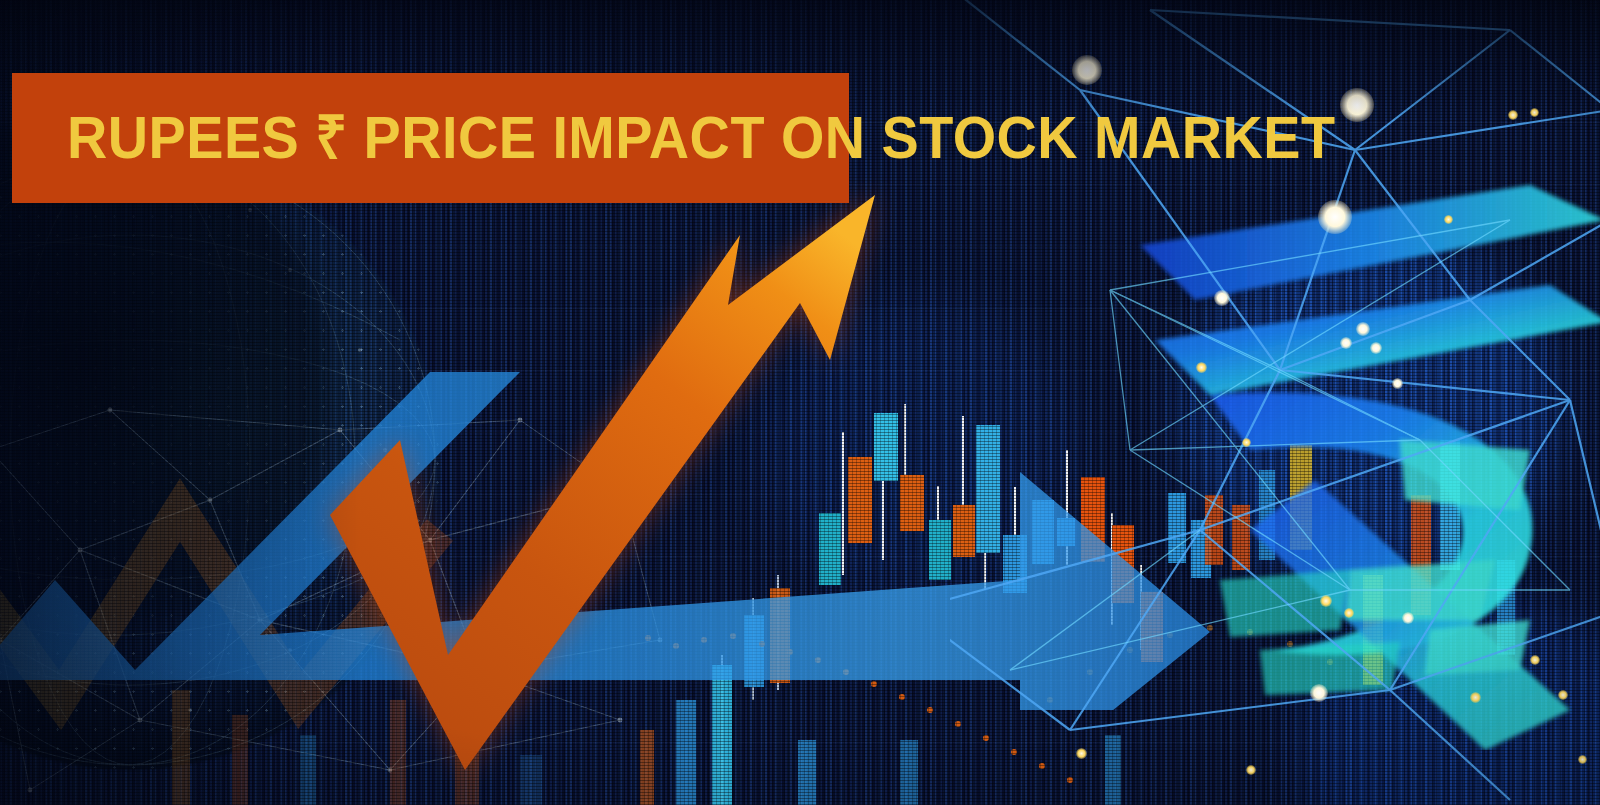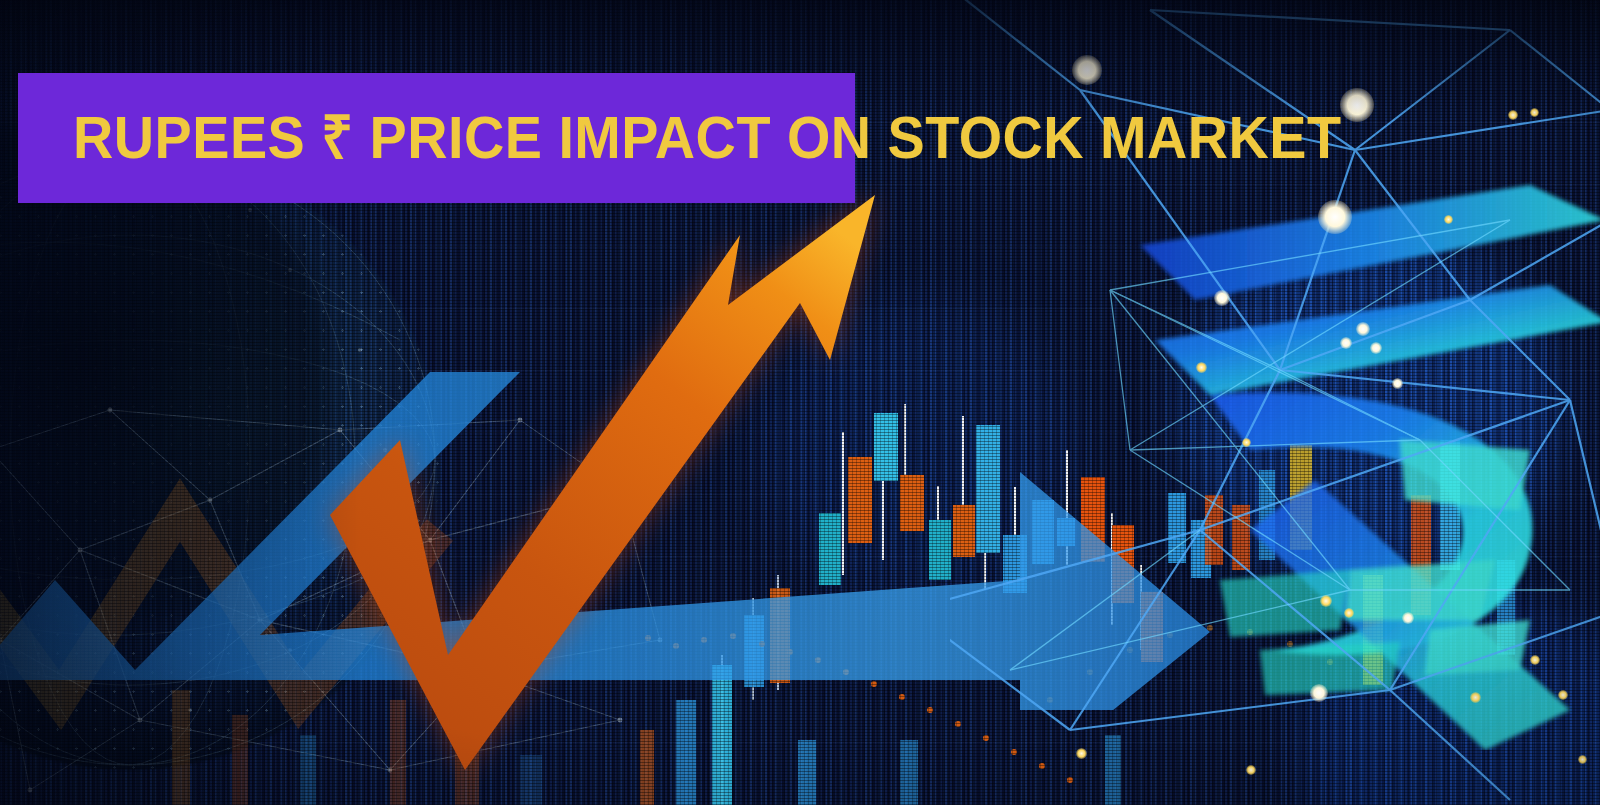--- a/index.html
+++ b/index.html
@@ -142,22 +142,22 @@
     position:absolute;left:0;top:0;width:100%;height:120px;
     background:linear-gradient(180deg, rgba(2,5,18,.78) 0%, rgba(2,5,18,0) 100%);
   }
   .leftshade{
     position:absolute;left:0;top:0;width:360px;height:100%;
     background:linear-gradient(90deg, rgba(2,6,20,.62) 0%, rgba(2,6,20,0) 100%);
   }
 
   
   .banner{
-    position:absolute;left:18px;top:73px;width:837px;height:130px;
-    background:#6d28d9;
+    position:absolute;left:12px;top:73px;width:837px;height:130px;
+    background:#c2410c;
     display:flex;align-items:center;
     z-index:40;
   }
   .banner-title{
     margin-left:55px;
     color:#f0c93f;
     font-family:"Liberation Sans Narrow","Liberation Sans",sans-serif;
     font-size:60px;
     font-weight:bold;
     letter-spacing:.5px;

